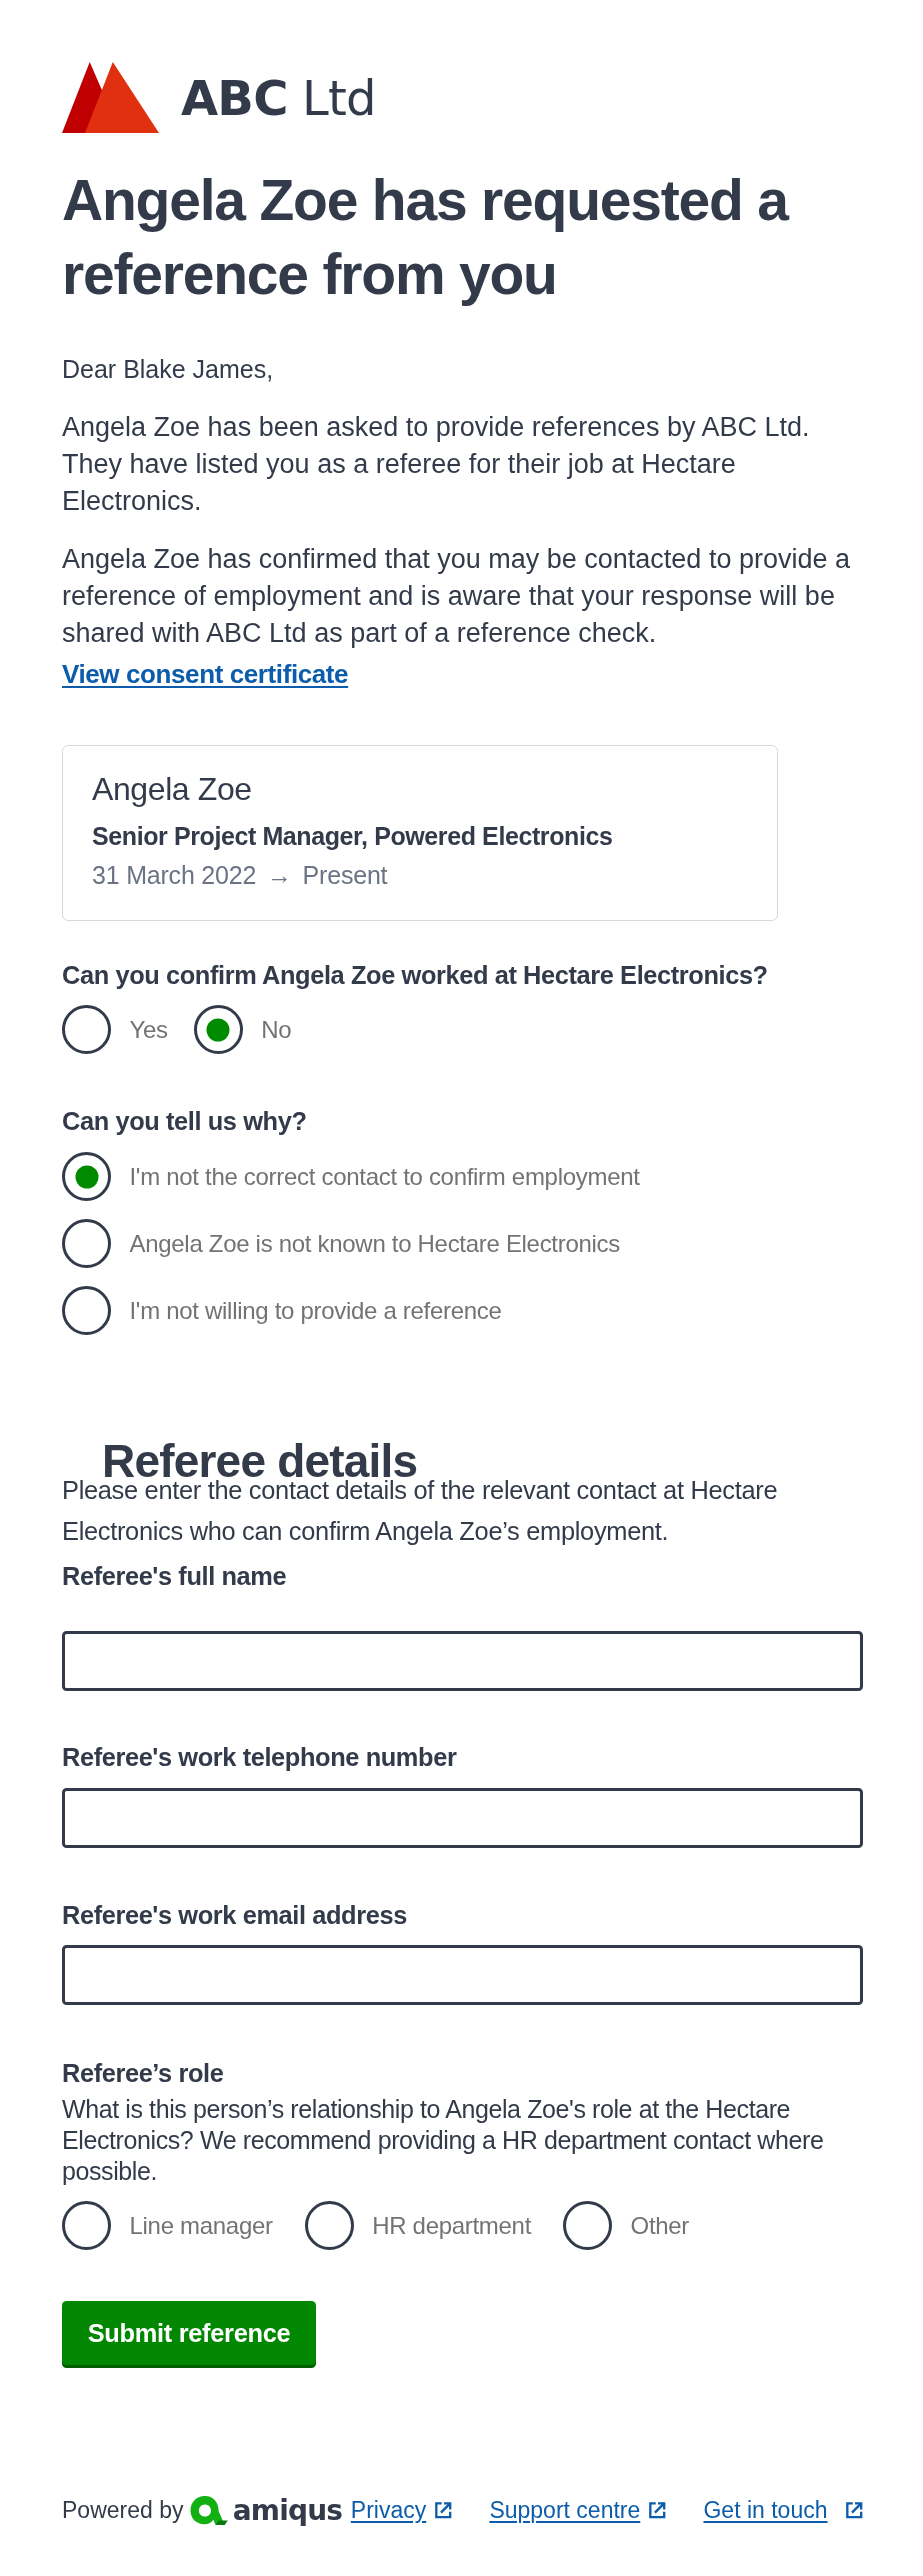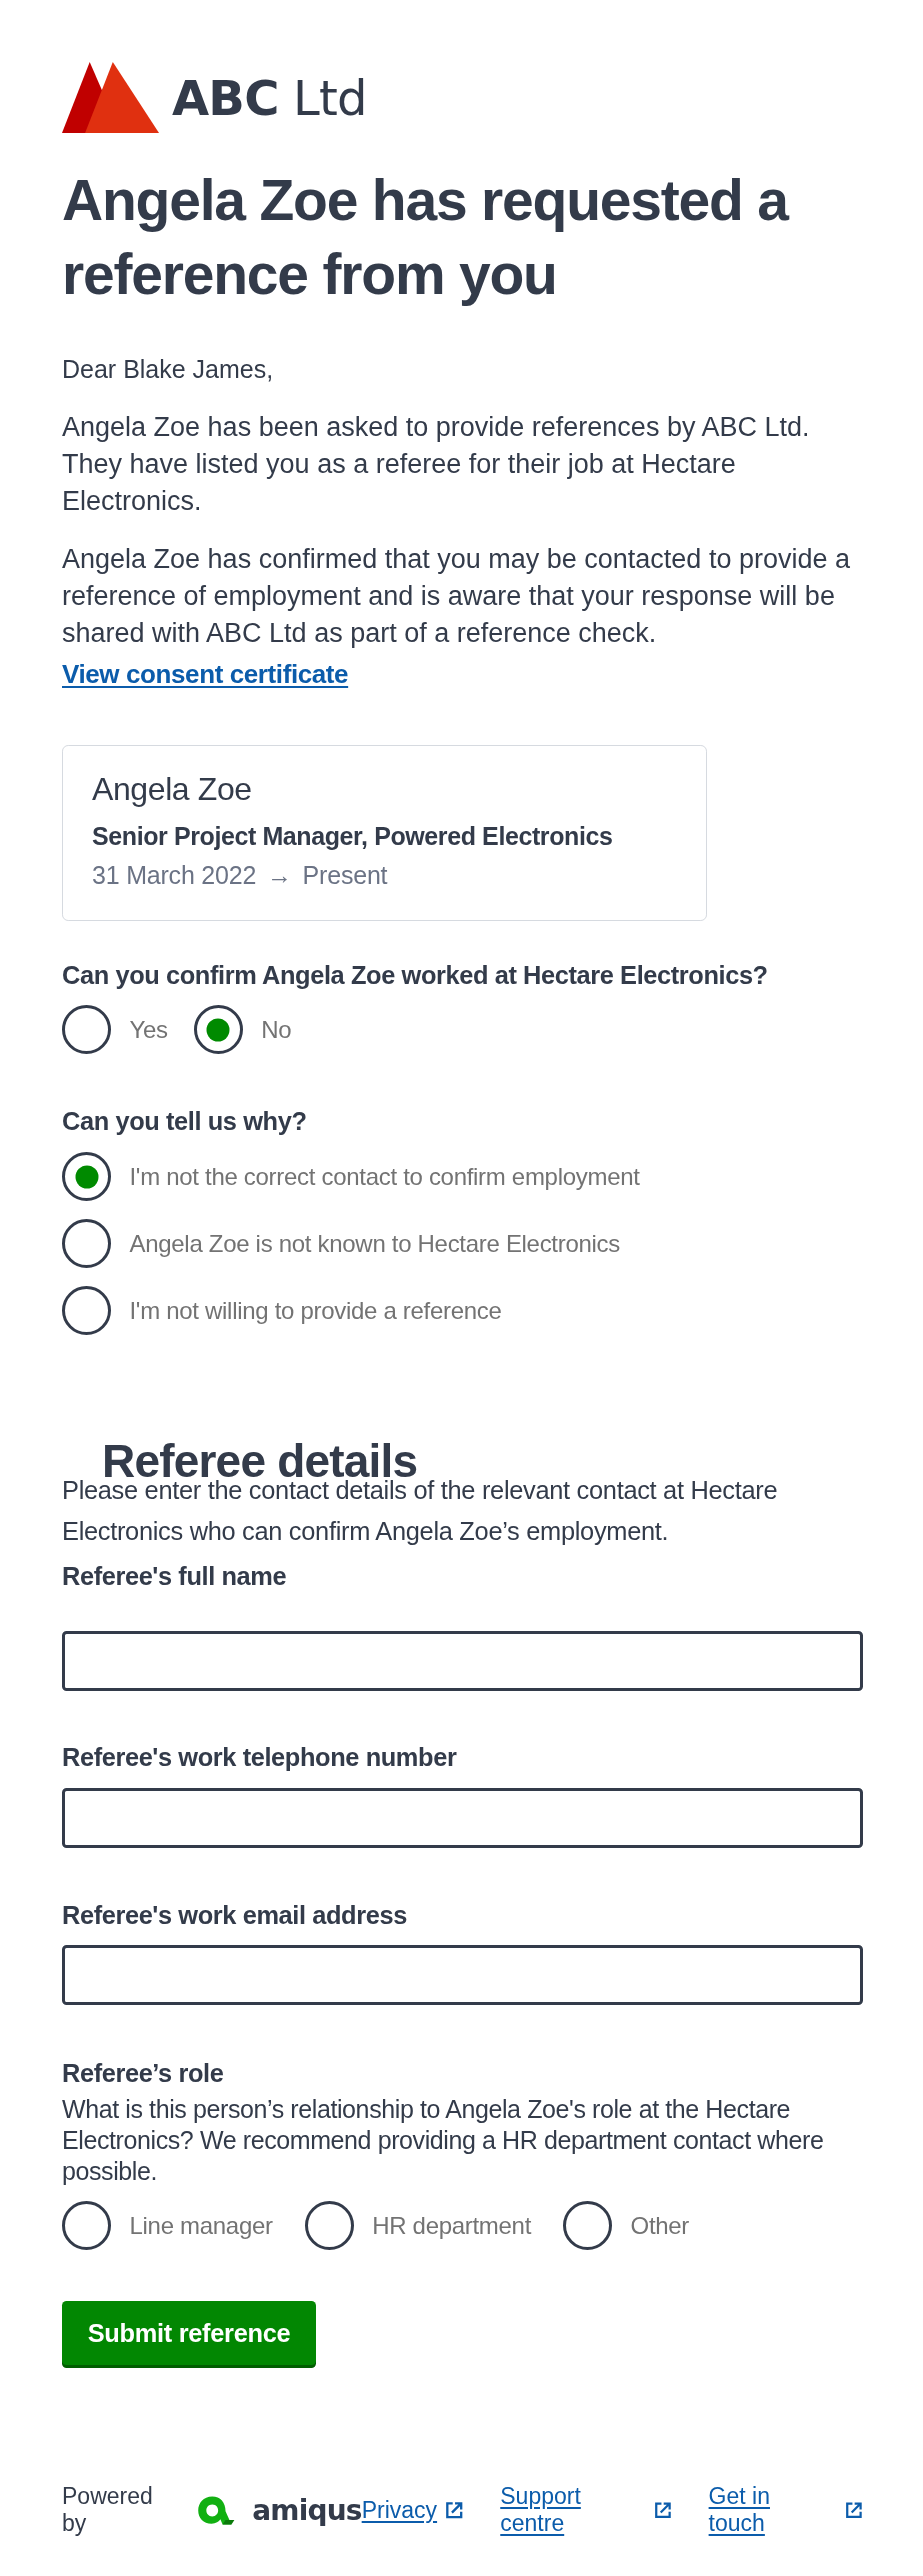--- a/index.html
+++ b/index.html
@@ -10,21 +10,21 @@
     position: relative;
     font-family: "Liberation Sans", sans-serif;
     color: #333b4a;
     overflow: hidden;
   }
   .page { position: absolute; left: 62px; top: 0; width: 801px; }
 
   
   .logo { position: absolute; left: 0; top: 62px; height: 71px; display: flex; align-items: center; }
   .logo svg { display: block; }
-  .logo-text { margin-left: 13px; font-family: "DejaVu Sans", sans-serif; font-size: 48px; color: #333b4a; letter-spacing: -0.8px; line-height: 1; margin-top: 1.5px; }
+  .logo-text { margin-left: 22px; font-family: "DejaVu Sans", sans-serif; font-size: 48px; color: #333b4a; letter-spacing: -0.8px; line-height: 1; margin-top: 1.5px; }
   .logo-text b { font-weight: bold; }
   .logo-text span.light { font-weight: normal; }
 
   h1.title {
     position: absolute; left: 0; top: 163px; width: 801px;
     font-family: "Liberation Sans", sans-serif;
     font-size: 57px; line-height: 74px; font-weight: bold;
     color: #333b4a; letter-spacing: -1.2px;
   }
 
@@ -33,21 +33,21 @@
   .para1 { top: 409px; }
   .para2 { top: 541px; }
   .consent-link {
     position: absolute; left: 0; top: 658px;
     font-size: 26px; line-height: 32px; font-weight: bold;
     color: #0b5cab; text-decoration: underline; text-underline-offset: 3.1px;
     letter-spacing: -0.4px;
   }
 
   .card {
-    position: absolute; left: 0; top: 745px; width: 645px; height: 176px;
+    position: absolute; left: 0; top: 745px; width: 716px; height: 176px;
     border: 1.5px solid #d6dae0; border-radius: 6.2px; background: #fff;
   }
   .card-name { position: absolute; left: 29px; top: 23px; font-size: 32px; line-height: 40px; color: #333b4a; letter-spacing: -0.4px; }
   .card-role { position: absolute; left: 29px; top: 75px; font-size: 25px; line-height: 31px; font-weight: bold; color: #333b4a; letter-spacing: -0.4px; }
   .card-dates { position: absolute; left: 29px; top: 114px; font-size: 25px; line-height: 31px; color: #6b7385; display: flex; align-items: center; gap: 10.8px; letter-spacing: -0.2px; }
   .card-dates .arrow { font-size: 25px; color: #6b7385; }
 
   .q-label { position: absolute; left: 0; font-size: 25.4px; line-height: 32px; font-weight: bold; color: #333b4a; letter-spacing: -0.4px; }
   .q1 { top: 959px; }
   .q2 { top: 1105px; }
@@ -103,21 +103,21 @@
 
   .submit-btn {
     position: absolute; left: 0; top: 2301px; width: 254px; height: 64px;
     background: #028702; border: none; border-radius: 4.6px;
     box-shadow: 0 3.1px 0 #015e01;
     color: #ffffff; font-family: "Liberation Sans", sans-serif;
     font-size: 25.4px; font-weight: bold; letter-spacing: -0.3px; cursor: pointer;
   }
 
   .footer { position: absolute; left: 0; top: 2487px; width: 801px; height: 46px; display: flex; align-items: center; justify-content: space-between; }
-  .powered { display: flex; align-items: center; font-size: 23px; color: #333b4a; gap: 13px; }
+  .powered { display: flex; align-items: center; font-size: 23px; color: #333b4a; }
   .powered .by-text { margin-right: 4.6px; }
   .amiqus-word { font-family: "DejaVu Sans", sans-serif; font-weight: bold; font-size: 28px; color: #333b4a; margin-left: 4.6px; letter-spacing: -0.8px; }
   .footer-links { display: flex; align-items: center; gap: 37px; }
   .footer-link { display: flex; align-items: center; gap: 7.7px; font-size: 23px; color: #0b5cab; text-decoration: underline; text-underline-offset: 3.1px; cursor: pointer; }
   .footer-link .ext { text-decoration: none; display: inline-block; }
   .footer-link.touch { gap: 17px; }
 </style>
 </head>
 <body>
 

